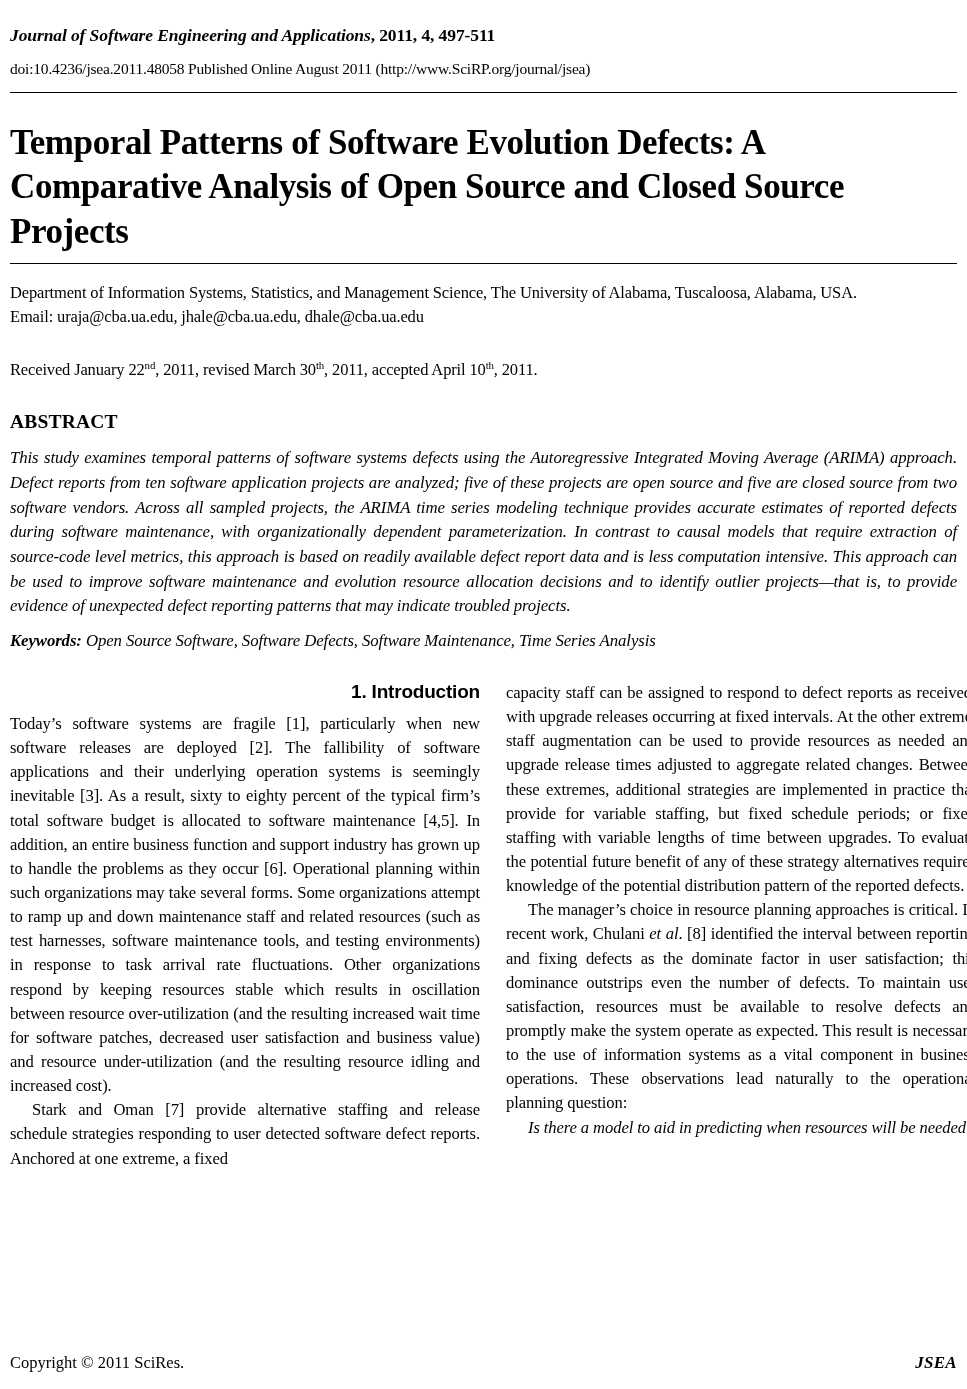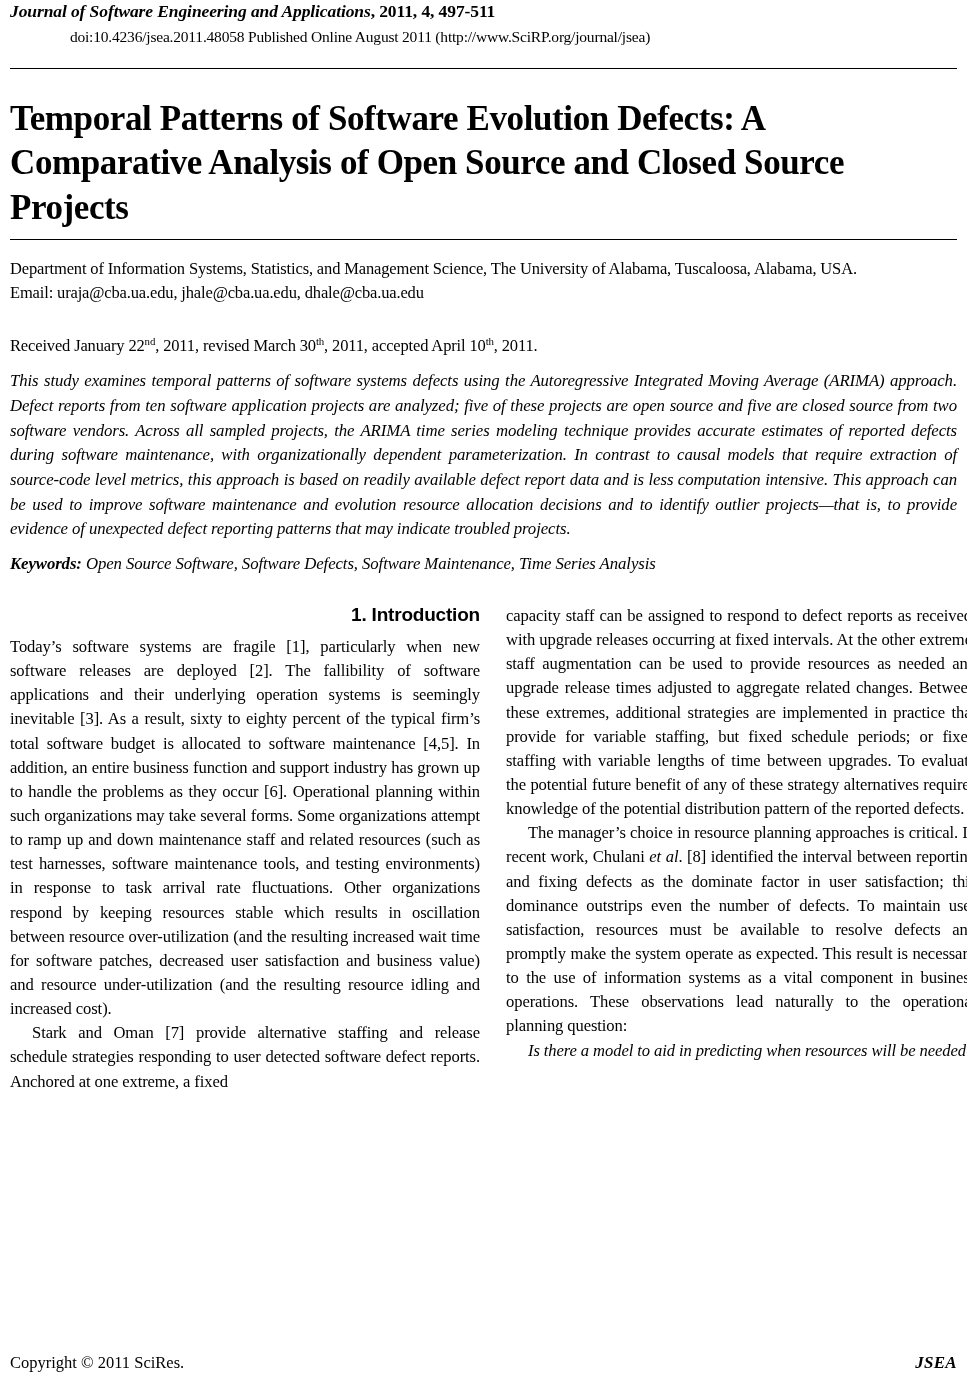--- a/index.html
+++ b/index.html
@@ -18,41 +18,40 @@
     margin: 0 auto;
     background: #ffffff;
     box-sizing: border-box;
     padding: 0 10px;
     overflow: hidden;
   }
 
   
   .runhead {
     position: relative;
-    padding-top: 0;
+    padding-top: 24px;
     height: 62px;
   }
   .runhead-text {
     width: 700px;
   }
   .journal-line {
     font-weight: bold;
     font-size: 17.5px;
     line-height: 1.35;
     letter-spacing: -0.1px;
   }
   .journal-name {
     font-style: italic;
   }
   .doi-line {
     font-size: 15.5px;
     line-height: 1.4;
-    margin-top: 2px;
+    margin-top: 10px;
     letter-spacing: -0.2px;
-    text-align: center;
   }
   .brand {
     position: absolute;
     right: 0;
     top: 2px;
     display: flex;
     align-items: center;
     gap: 6px;
   }
   .brand-mark {
@@ -202,20 +201,21 @@
 
   <hr class="rule-authors">
 
   <div class="affiliation">
     <div>Department of Information Systems, Statistics, and Management Science, The University of Alabama, Tuscaloosa, Alabama, USA.</div>
     <div>Email: uraja@cba.ua.edu, jhale@cba.ua.edu, dhale@cba.ua.edu</div>
   </div>
 
   <div class="dates"><span>Received January 22</span><sup>nd</sup><span>, 2011, revised March 30</span><sup>th</sup><span>, 2011, accepted April 10</span><sup>th</sup><span>, 2011.</span></div>
 
+  <div class="abstract-heading">ABSTRACT</div>
   <div class="abstract-body">This study examines temporal patterns of software systems defects using the Autoregressive Integrated Moving Average (ARIMA) approach. Defect reports from ten software application projects are analyzed; five of these projects are open source and five are closed source from two software vendors. Across all sampled projects, the ARIMA time series modeling technique provides accurate estimates of reported defects during software maintenance, with organizationally dependent parameterization. In contrast to causal models that require extraction of source-code level metrics, this approach is based on readily available defect report data and is less computation intensive. This approach can be used to improve software maintenance and evolution resource allocation decisions and to identify outlier projects—that is, to provide evidence of unexpected defect reporting patterns that may indicate troubled projects.</div>
 
   <div class="keywords"><b>Keywords:</b><span> Open Source Software, Software Defects, Software Maintenance, Time Series Analysis</span></div>
 
   <div class="columns">
 
     <div class="col">
       <div class="sec-heading">1. Introduction</div>
       <p>Today’s software systems are fragile [1], particularly when new software releases are deployed [2]. The fallibility of software applications and their underlying operation systems is seemingly inevitable [3]. As a result, sixty to eighty percent of the typical firm’s total software budget is allocated to software maintenance [4,5]. In addition, an entire business function and support industry has grown up to handle the problems as they occur [6]. Operational planning within such organizations may take several forms. Some organizations attempt to ramp up and down maintenance staff and related resources (such as test harnesses, software maintenance tools, and testing environments) in response to task arrival rate fluctuations. Other organizations respond by keeping resources stable which results in oscillation between resource over-utilization (and the resulting increased wait time for software patches, decreased user satisfaction and business value) and resource under-utilization (and the resulting resource idling and increased cost).</p>
       <p class="indent">Stark and Oman [7] provide alternative staffing and release schedule strategies responding to user detected software defect reports. Anchored at one extreme, a fixed</p>

